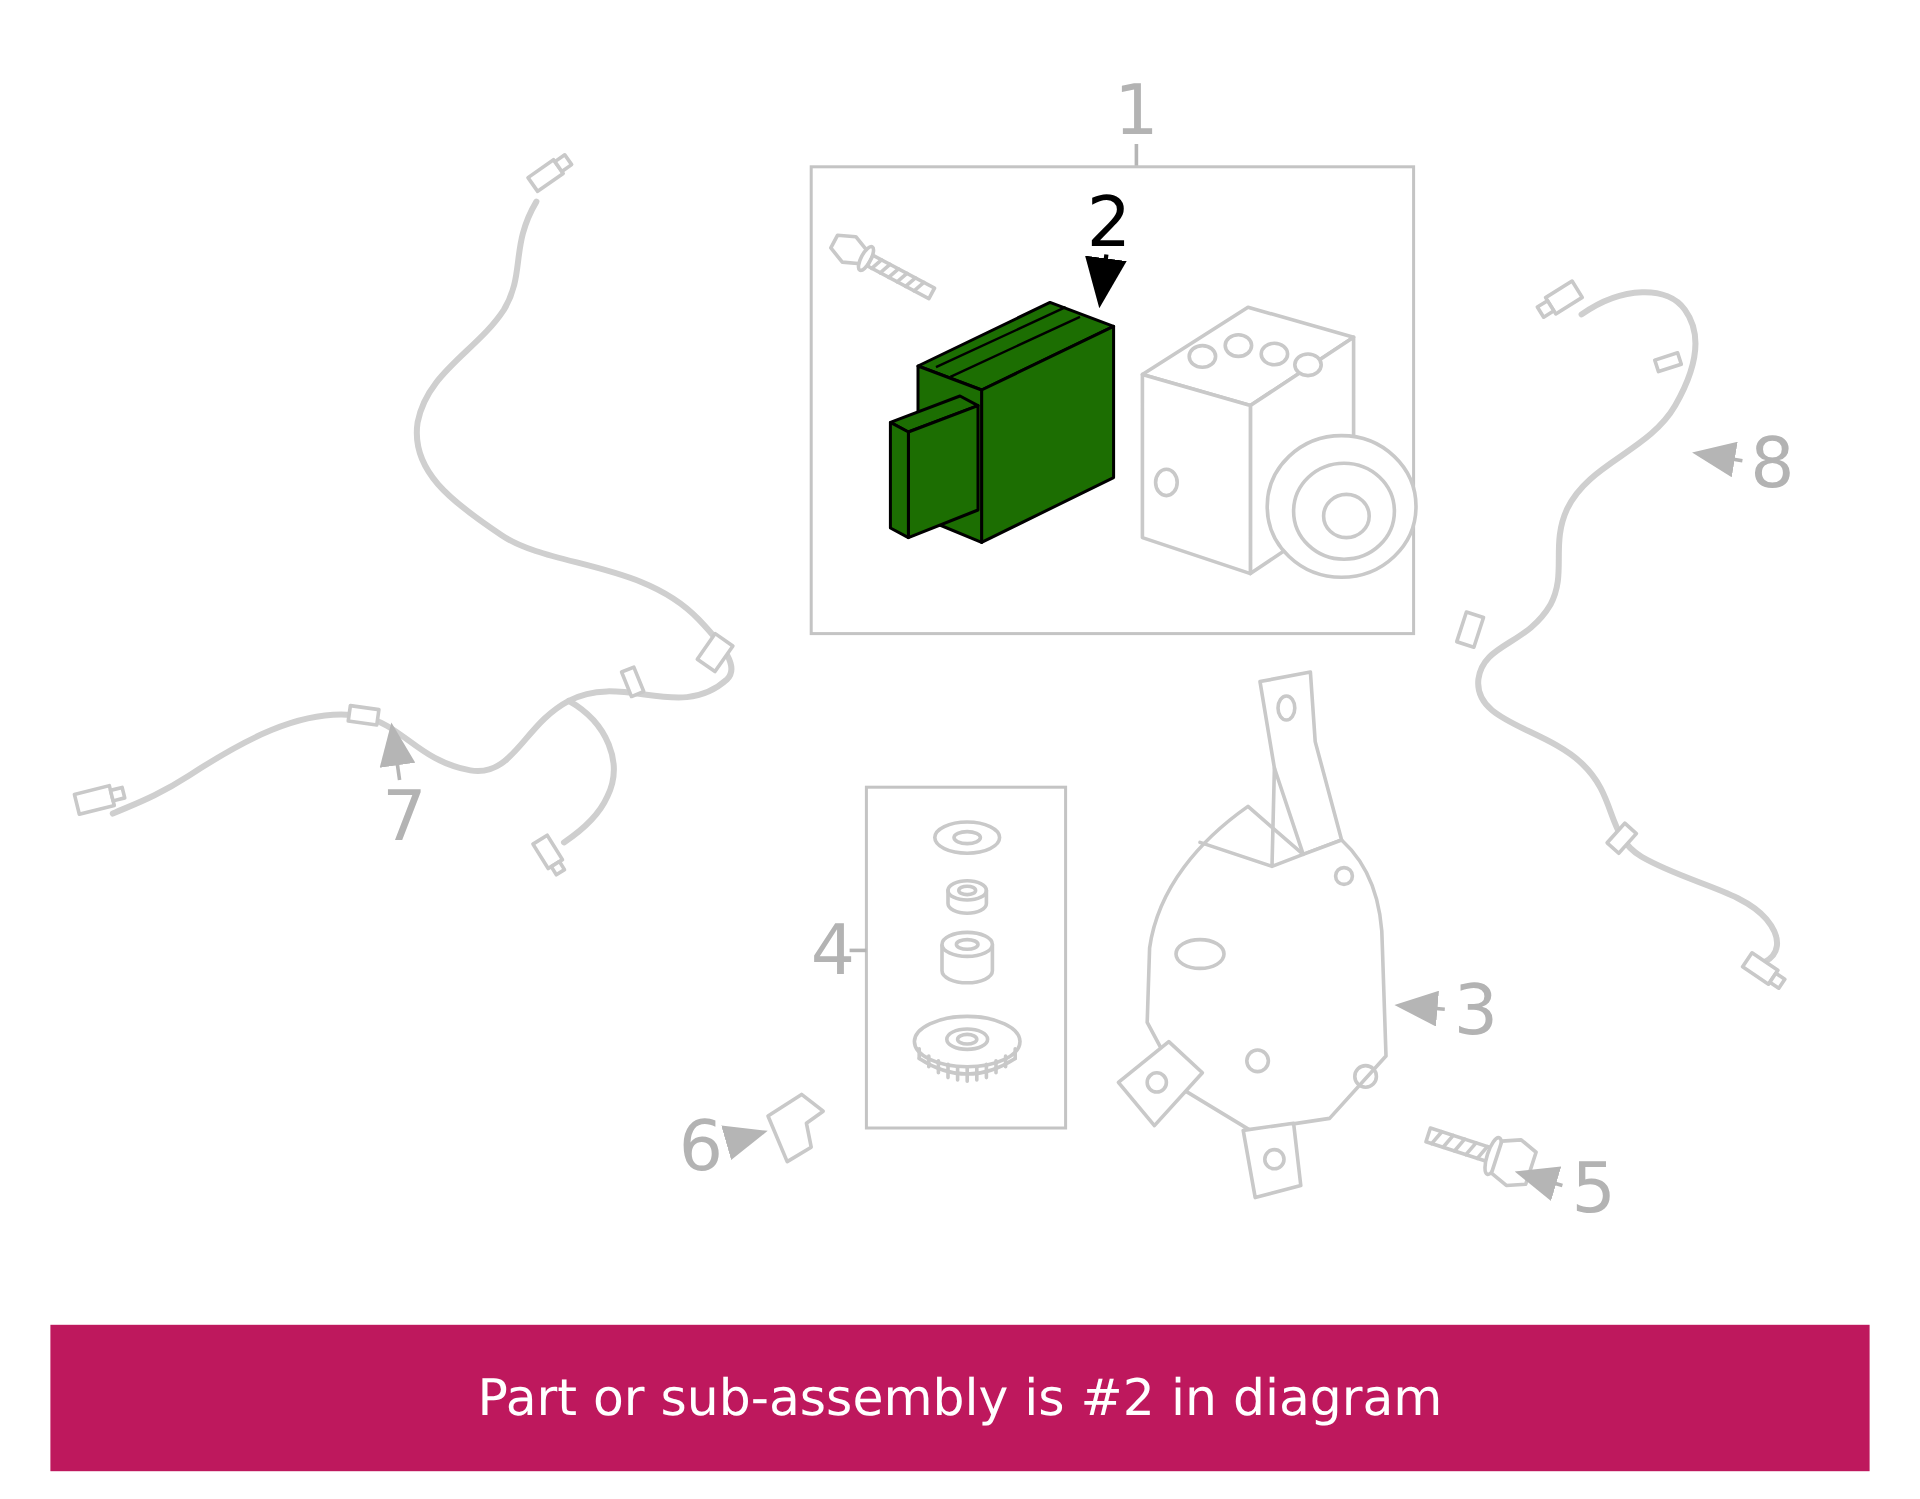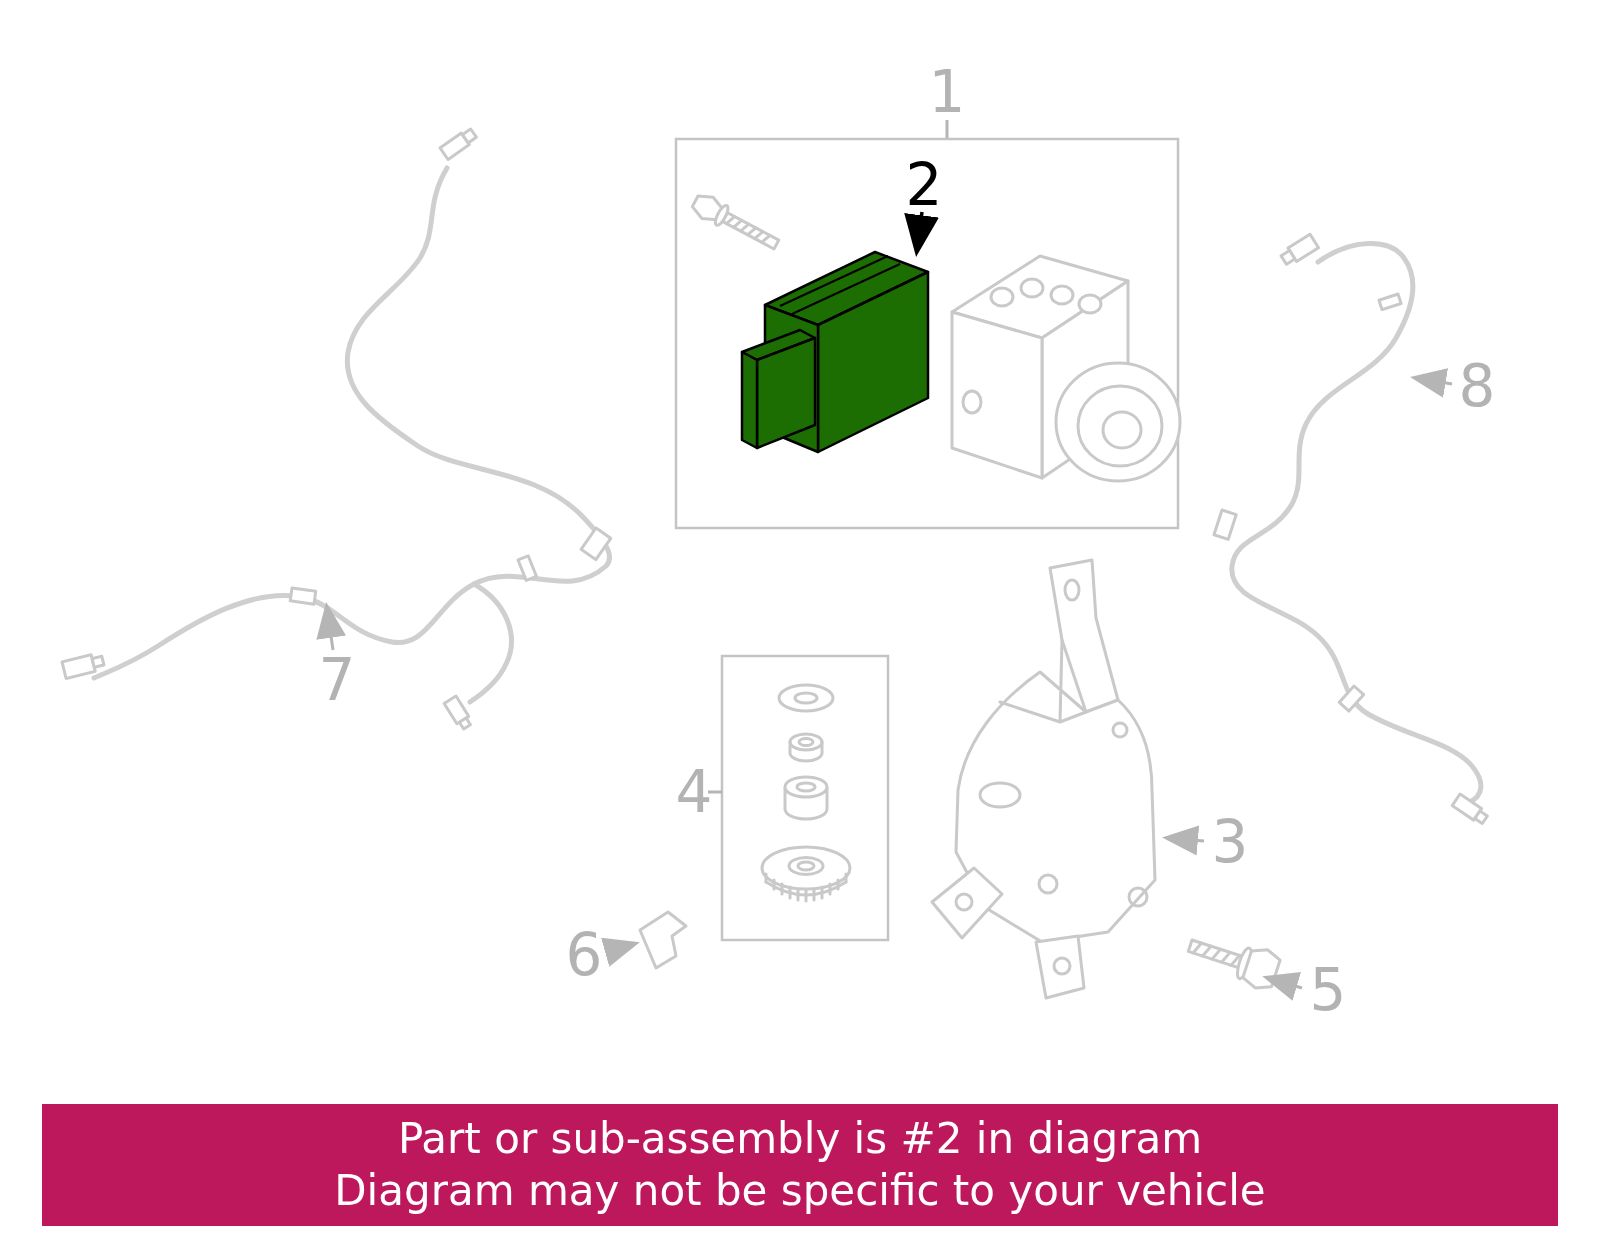--- a/index.html
+++ b/index.html
@@ -182,16 +182,15 @@
     <path d="M10,0 l-5,12 M20,0 l-5,12 M30,0 l-5,12 M40,0 l-5,12 M50,0 l-5,12"></path>
     <ellipse cx="57" cy="6" rx="5" ry="16" fill="#ffffff"></ellipse>
     <path d="M60,-8 l15,-6 l15,6 v28 l-15,6 l-15,-6 z" fill="#ffffff"></path>
   </g>
   <text class="callout" x="1328" y="1010" text-anchor="middle">5</text>
   <path class="leader" d="M1302,988 L1268,978" marker-end="url(#ah-gray)"></path>
 </svg>
 
 <div id="banner">
   <div>Part or sub-assembly is #2 in diagram</div>
-  <div>Diagram may not be specific to your vehicle</div>
 </div>
 
 </div>
 
 </body></html>

